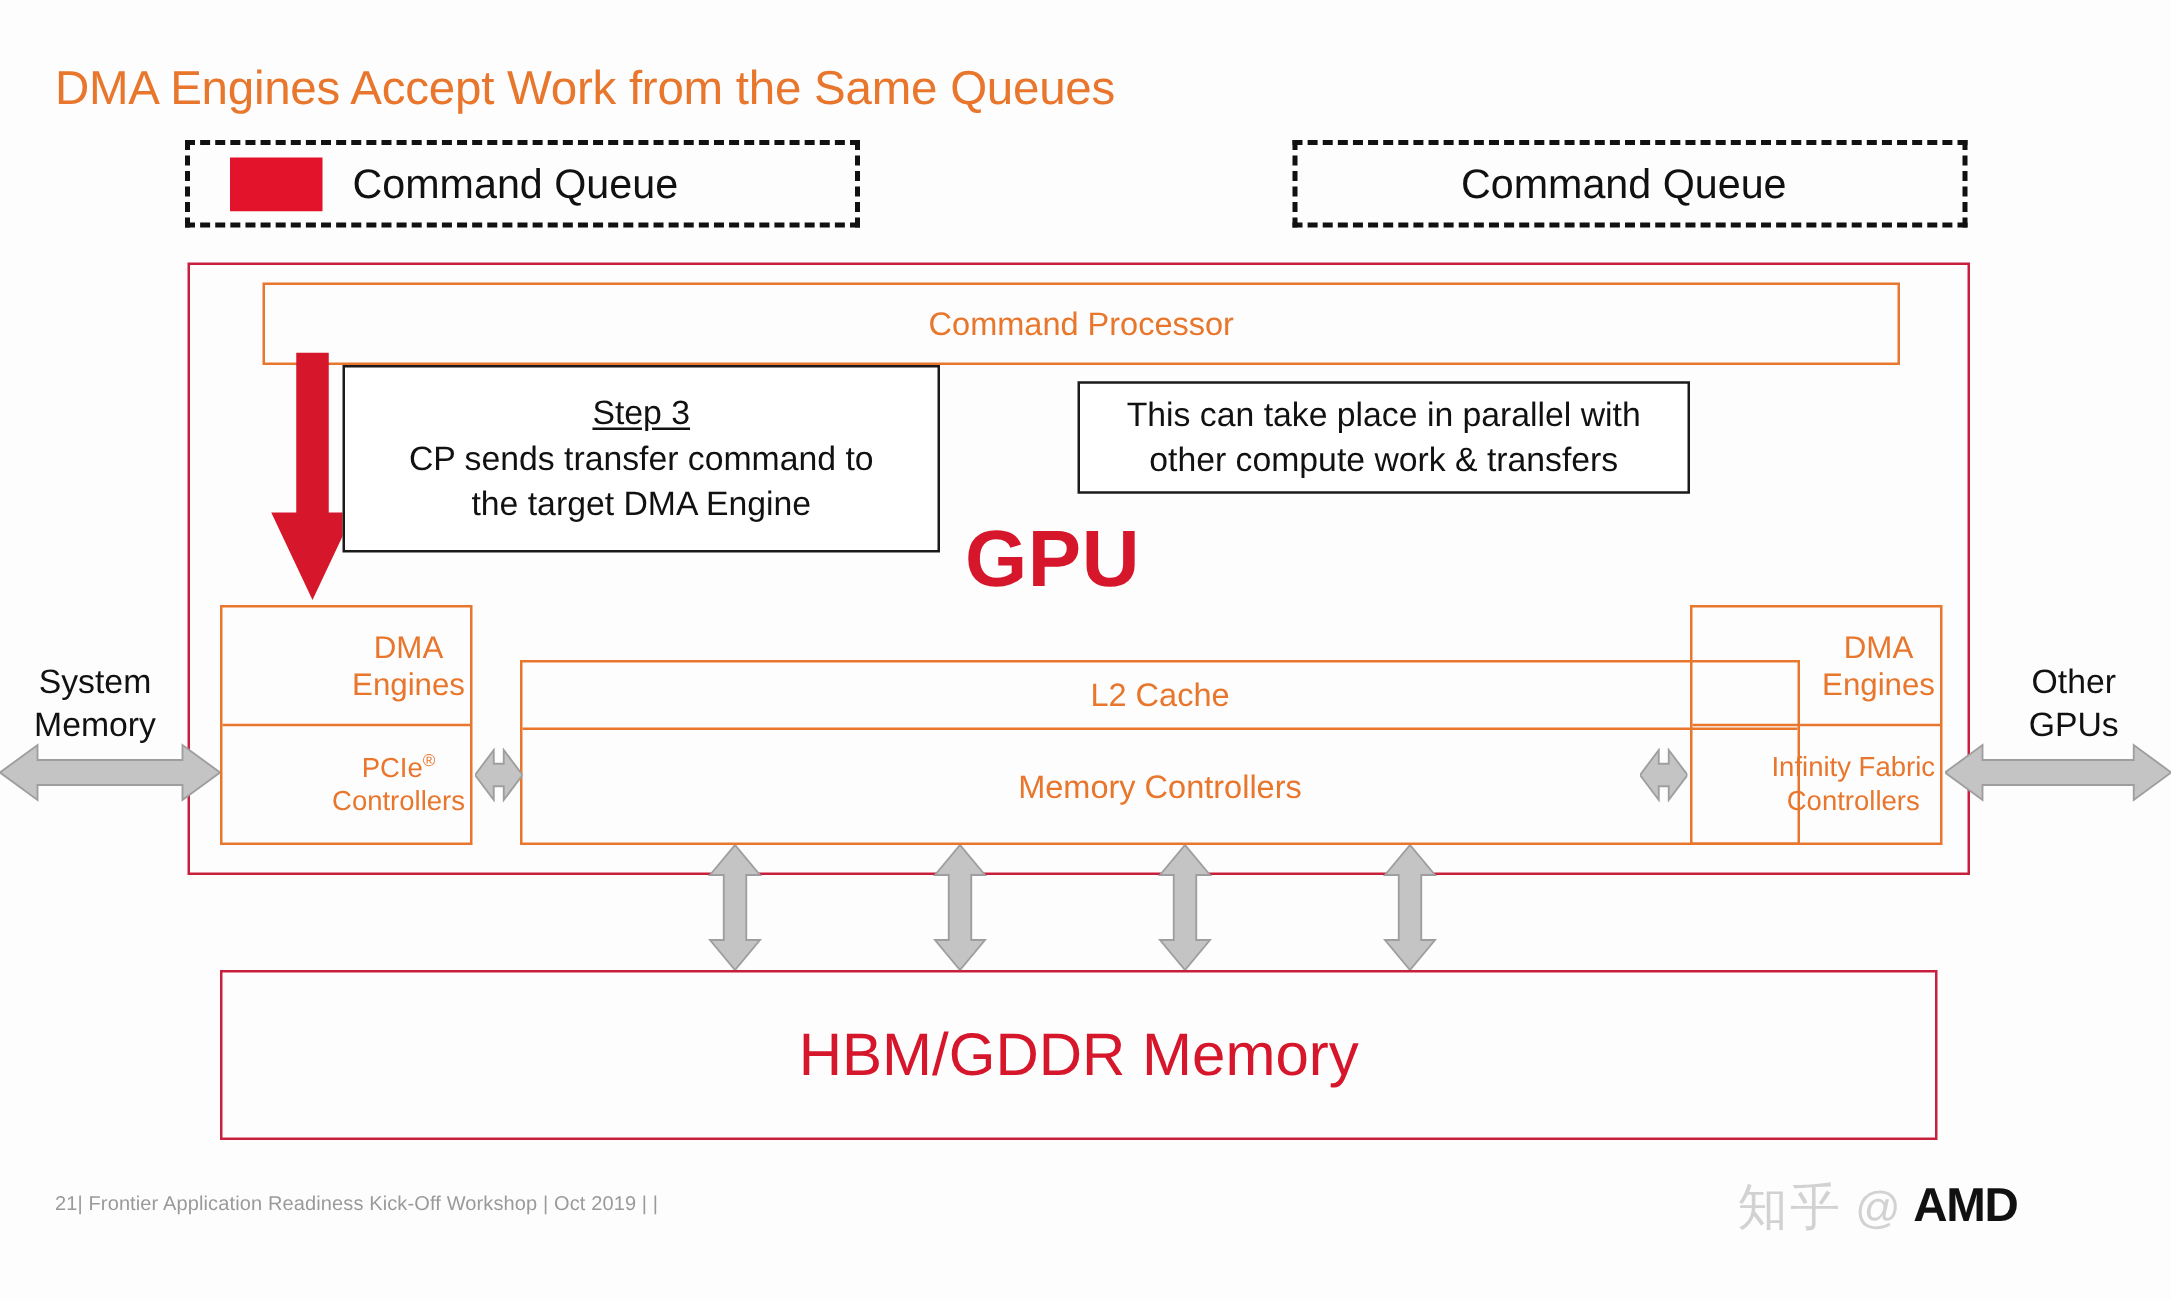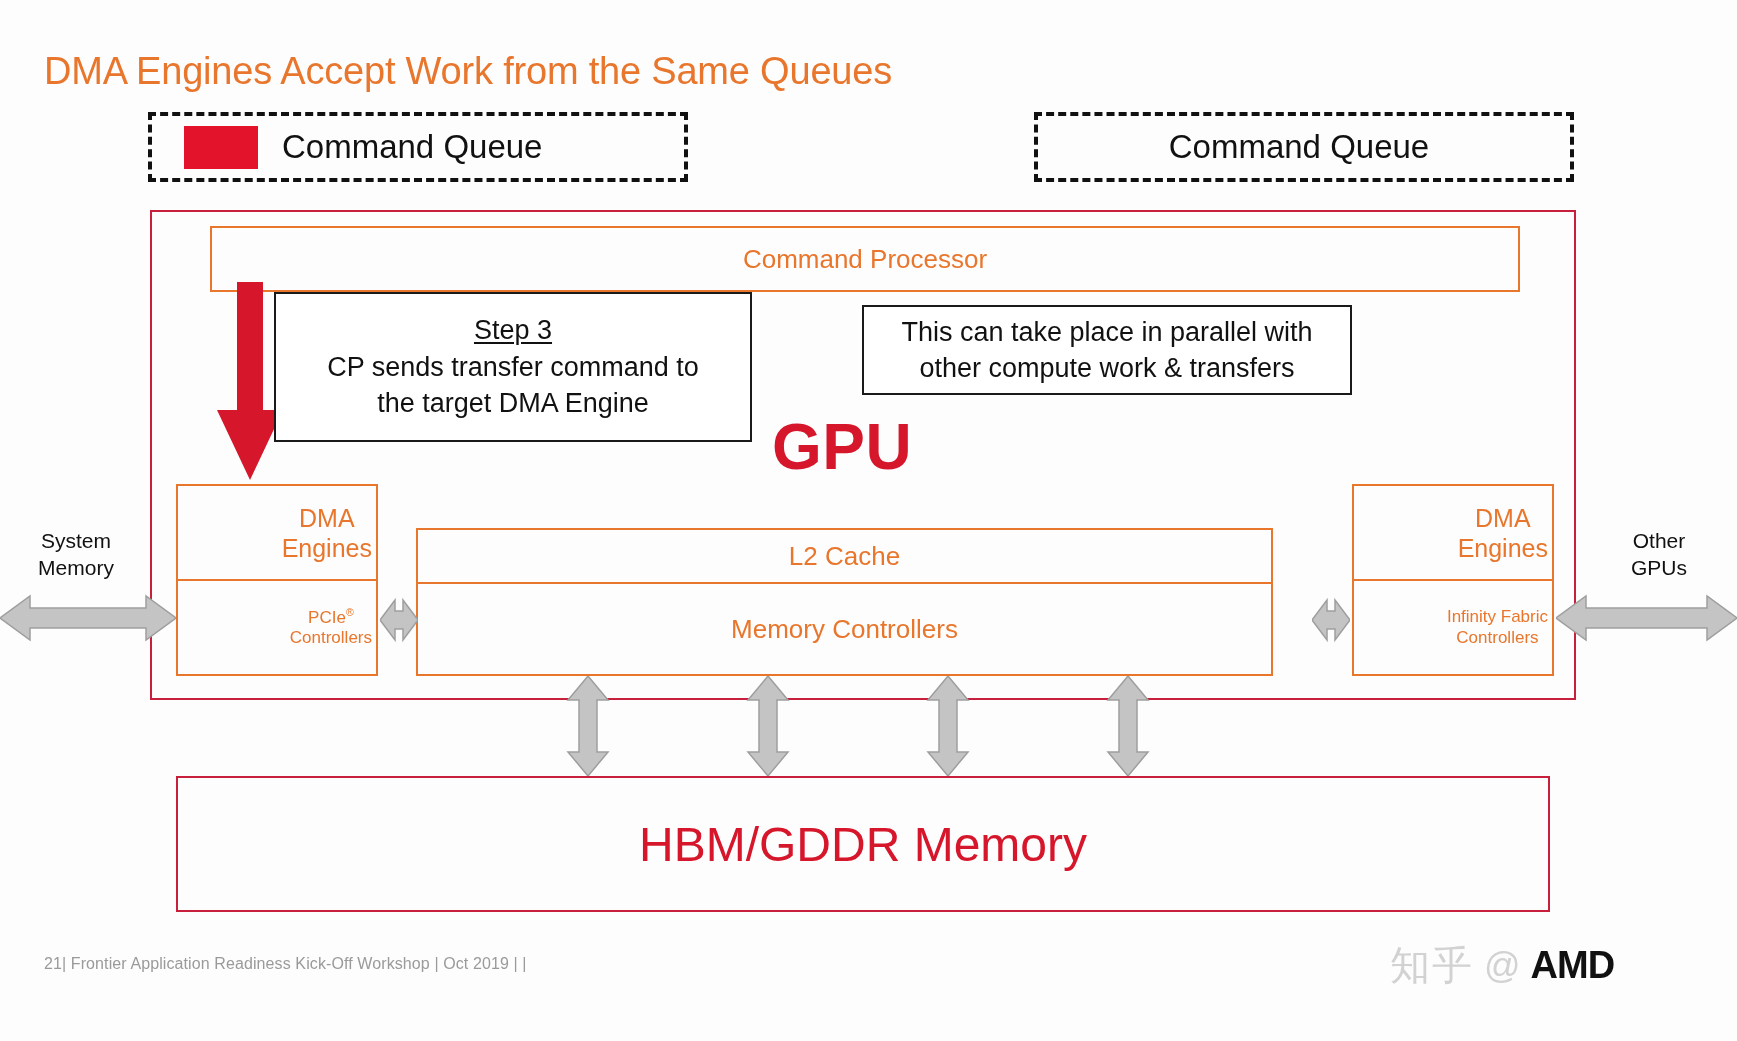--- a/index.html
+++ b/index.html
@@ -151,29 +151,29 @@
   .iface-top, .iface-bottom {
     flex: 1;
     display: flex;
     align-items: center;
     justify-content: flex-end;
     text-align: center;
     font-size: 25px;
     line-height: 1.2;
     padding: 0 4px;
   }
-  .iface-bottom { border-top: 2px solid #E8762C; font-size: 17px; }
+  .iface-bottom { border-top: 2px solid #E8762C; font-size: 22px; }
   .sup { font-size: 0.62em; vertical-align: super; }
 
   
   .center-stack {
     position: absolute;
     left: 416px;
     top: 528px;
-    width: 857px;
+    width: 1024px;
     height: 148px;
     border: 2px solid #E8762C;
     box-sizing: border-box;
     display: flex;
     flex-direction: column;
     color: #E8762C;
   }
   .l2-cache {
     height: 52px;
     display: flex;
@@ -187,21 +187,21 @@
     display: flex;
     align-items: center;
     justify-content: center;
     font-size: 26px;
   }
 
   
   .side-label {
     position: absolute;
     text-align: center;
-    font-size: 21px;
+    font-size: 27px;
     color: #111111;
     line-height: 1.28;
   }
   .label-system-memory { left: 8px;   top: 528px; width: 136px; }
   .label-other-gpus    { left: 1594px; top: 528px; width: 130px; }
 
   
   .gray-arrow { position: absolute; }
 
   

